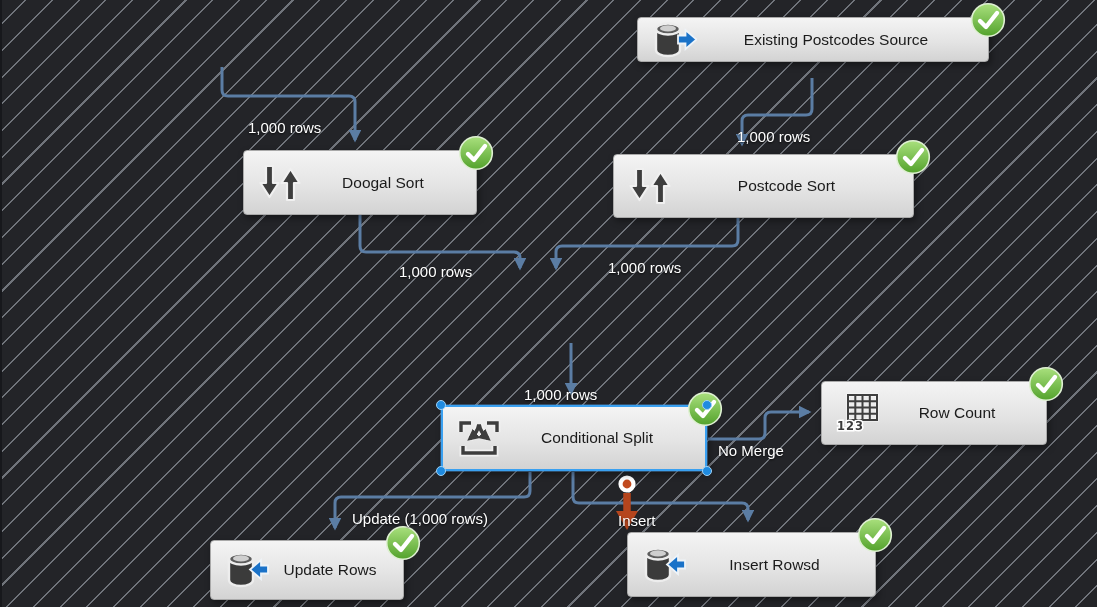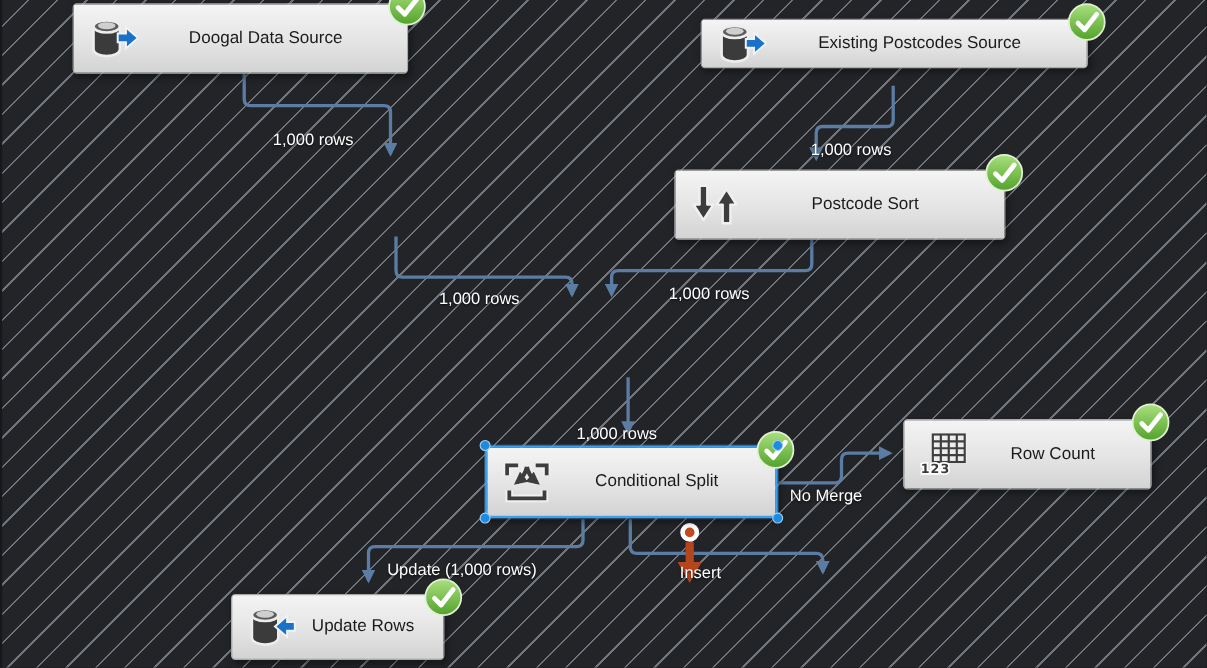--- a/index.html
+++ b/index.html
@@ -72,56 +72,54 @@
     <path class="edge" d="M530,472 V491 Q530,497 524,497 H341 Q335,497 335,503 V528" marker-end="url(#mk)"></path>
     <path class="edge" d="M573,472 V497 Q573,503 579,503 H742 Q748,503 748,509 V520" marker-end="url(#mk)"></path>
 
     <g>
       <path d="M627,493 V513" stroke="#b5451d" stroke-width="7.5" fill="none"></path>
       <path d="M616,511 h22 l-11,19 z" fill="#b5451d"></path>
       <circle cx="627" cy="484" r="6.5" fill="#c14a1e" stroke="#ffffff" stroke-width="4.2"></circle>
     </g>
   </svg>
 
-  <div class="node" style="left:66px;top:3px;width:305px;height:64px">
+
+  <div class="node" style="left:637px;top:17px;width:352px;height:45px">
     <span class="node-icon">
       <svg width="46" height="40" viewBox="0 0 46 40">
         <path d="M5,9 v21 c0,3.3 5.4,6 12,6 s12,-2.7 12,-6 V9" fill="#3b3b3b" stroke="#ededed" stroke-width="2.4"></path>
         <ellipse cx="17" cy="9" rx="12" ry="5.5" fill="#5d5d5d" stroke="#ededed" stroke-width="2.4"></ellipse>
         <ellipse cx="17" cy="8.4" rx="8" ry="3.1" fill="#cfcfcf"></ellipse>
         <path d="M27,15.5 h7.5 v-5.5 l11,9.5 -11,9.5 v-5.5 H27 z" fill="#1a72c8" stroke="#eef3f8" stroke-width="1.8"></path>
       </svg>
     </span>
-    <span class="node-label">Doogal Data Source</span>
-    <span class="badge">
-      <svg width="36" height="36" viewBox="0 0 36 36">
-        <circle cx="18" cy="18" r="16.3" fill="url(#gcheck)" stroke="#dff0d3" stroke-width="1.6"></circle>
-        <path d="M10,19 l6,6 11,-14" fill="none" stroke="#fff" stroke-width="4.4" stroke-linecap="round" stroke-linejoin="round"></path>
-      </svg>
-    </span>
-  </div>
-
-  <div class="node" style="left:637px;top:17px;width:352px;height:45px">
-    <span class="node-icon">
-      <svg width="46" height="40" viewBox="0 0 46 40">
-        <path d="M5,9 v21 c0,3.3 5.4,6 12,6 s12,-2.7 12,-6 V9" fill="#3b3b3b" stroke="#ededed" stroke-width="2.4"></path>
-        <ellipse cx="17" cy="9" rx="12" ry="5.5" fill="#5d5d5d" stroke="#ededed" stroke-width="2.4"></ellipse>
-        <ellipse cx="17" cy="8.4" rx="8" ry="3.1" fill="#cfcfcf"></ellipse>
-        <path d="M27,15.5 h7.5 v-5.5 l11,9.5 -11,9.5 v-5.5 H27 z" fill="#1a72c8" stroke="#eef3f8" stroke-width="1.8"></path>
-      </svg>
-    </span>
     <span class="node-label">Existing Postcodes Source</span>
     <span class="badge">
       <svg width="36" height="36" viewBox="0 0 36 36">
         <circle cx="18" cy="18" r="16.3" fill="url(#gcheck)" stroke="#dff0d3" stroke-width="1.6"></circle>
         <path d="M10,19 l6,6 11,-14" fill="none" stroke="#fff" stroke-width="4.4" stroke-linecap="round" stroke-linejoin="round"></path>
       </svg>
     </span>
   </div>
 
+  <div class="node" style="left:243px;top:150px;width:234px;height:65px">
+    <span class="node-icon">
+      <svg width="46" height="40" viewBox="0 0 46 40">
+        <path d="M9,3 h7 v17 h5.5 l-9,14 -9,-14 H9 z" fill="#3d3d3d" stroke="#f0f0f0" stroke-width="2.2" stroke-linejoin="round"></path>
+        <path d="M30,37 h7 v-17 h5.5 l-9,-14 -9,14 H30 z" fill="#3d3d3d" stroke="#f0f0f0" stroke-width="2.2" stroke-linejoin="round"></path>
+      </svg>
+    </span>
+    <span class="node-label">Doogal Sort</span>
+    <span class="badge">
+      <svg width="36" height="36" viewBox="0 0 36 36">
+        <circle cx="18" cy="18" r="16.3" fill="url(#gcheck)" stroke="#dff0d3" stroke-width="1.6"></circle>
+        <path d="M10,19 l6,6 11,-14" fill="none" stroke="#fff" stroke-width="4.4" stroke-linecap="round" stroke-linejoin="round"></path>
+      </svg>
+    </span>
+  </div>
 
   <div class="node" style="left:613px;top:154px;width:301px;height:64px">
     <span class="node-icon">
       <svg width="46" height="40" viewBox="0 0 46 40">
         <path d="M9,3 h7 v17 h5.5 l-9,14 -9,-14 H9 z" fill="#3d3d3d" stroke="#f0f0f0" stroke-width="2.2" stroke-linejoin="round"></path>
         <path d="M30,37 h7 v-17 h5.5 l-9,-14 -9,14 H30 z" fill="#3d3d3d" stroke="#f0f0f0" stroke-width="2.2" stroke-linejoin="round"></path>
       </svg>
     </span>
     <span class="node-label">Postcode Sort</span>
     <span class="badge">
@@ -194,20 +192,37 @@
     </span>
     <span class="node-label">Update Rows</span>
     <span class="badge">
       <svg width="36" height="36" viewBox="0 0 36 36">
         <circle cx="18" cy="18" r="16.3" fill="url(#gcheck)" stroke="#dff0d3" stroke-width="1.6"></circle>
         <path d="M10,19 l6,6 11,-14" fill="none" stroke="#fff" stroke-width="4.4" stroke-linecap="round" stroke-linejoin="round"></path>
       </svg>
     </span>
   </div>
 
+  <div class="node" style="left:627px;top:532px;width:249px;height:65px">
+    <span class="node-icon">
+      <svg width="46" height="40" viewBox="0 0 46 40">
+        <path d="M5,9 v21 c0,3.3 5.4,6 12,6 s12,-2.7 12,-6 V9" fill="#3b3b3b" stroke="#ededed" stroke-width="2.4"></path>
+        <ellipse cx="17" cy="9" rx="12" ry="5.5" fill="#5d5d5d" stroke="#ededed" stroke-width="2.4"></ellipse>
+        <ellipse cx="17" cy="8.4" rx="8" ry="3.1" fill="#cfcfcf"></ellipse>
+        <path d="M44,15.5 h-7 v-5.5 l-11,9.5 11,9.5 v-5.5 h7 z" fill="#1a72c8" stroke="#eef3f8" stroke-width="1.8"></path>
+      </svg>
+    </span>
+    <span class="node-label">Insert Rowsd</span>
+    <span class="badge">
+      <svg width="36" height="36" viewBox="0 0 36 36">
+        <circle cx="18" cy="18" r="16.3" fill="url(#gcheck)" stroke="#dff0d3" stroke-width="1.6"></circle>
+        <path d="M10,19 l6,6 11,-14" fill="none" stroke="#fff" stroke-width="4.4" stroke-linecap="round" stroke-linejoin="round"></path>
+      </svg>
+    </span>
+  </div>
 
   <div class="edge-label" style="left:248px;top:119px">1,000 rows</div>
   <div class="edge-label" style="left:737px;top:128px">1,000 rows</div>
   <div class="edge-label" style="left:399px;top:263px">1,000 rows</div>
   <div class="edge-label" style="left:608px;top:259px">1,000 rows</div>
   <div class="edge-label" style="left:524px;top:386px">1,000 rows</div>
   <div class="edge-label" style="left:718px;top:442px">No Merge</div>
   <div class="edge-label" style="left:352px;top:510px">Update (1,000 rows)</div>
   <div class="edge-label" style="left:618px;top:512px">Insert</div>
 

